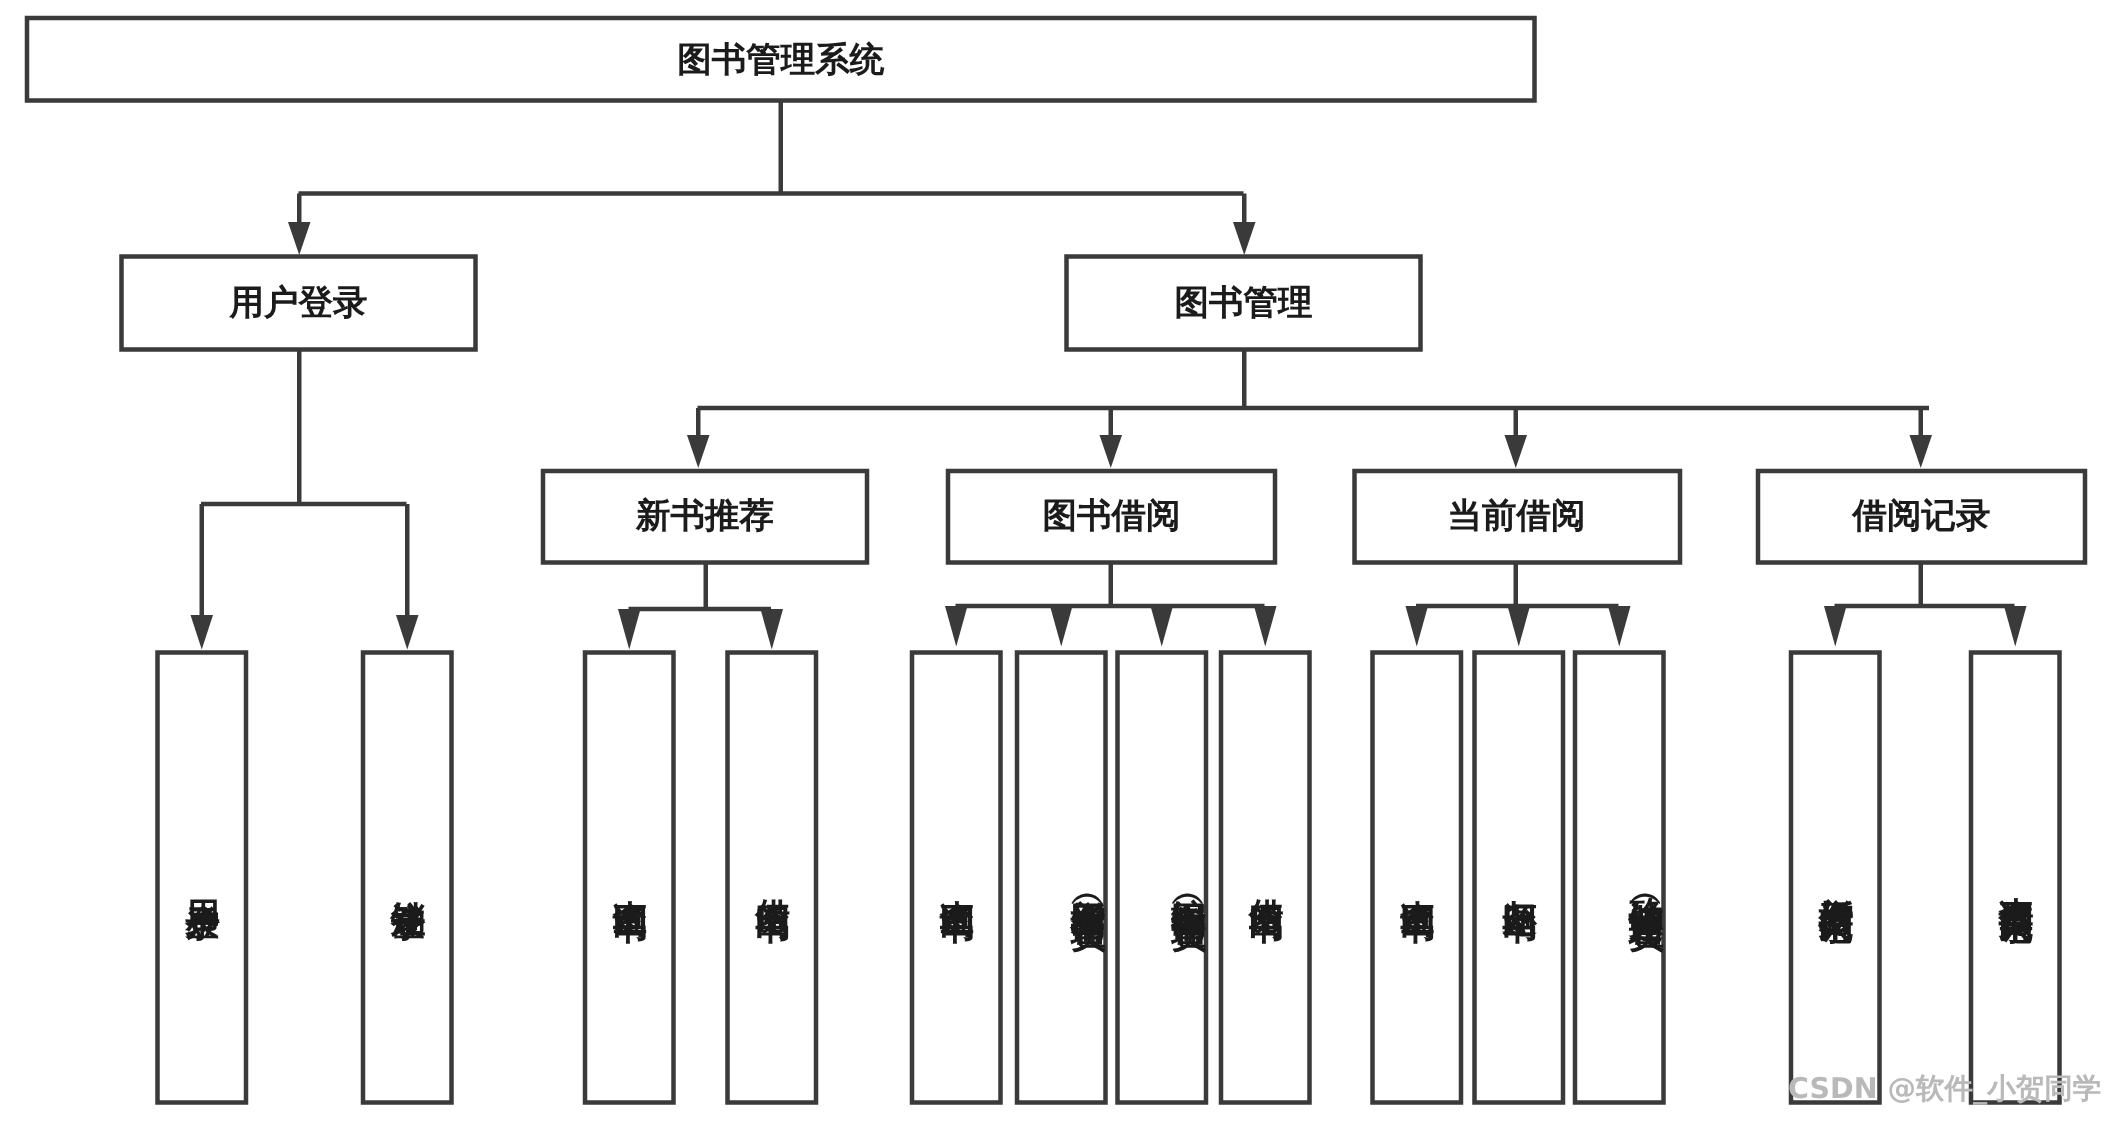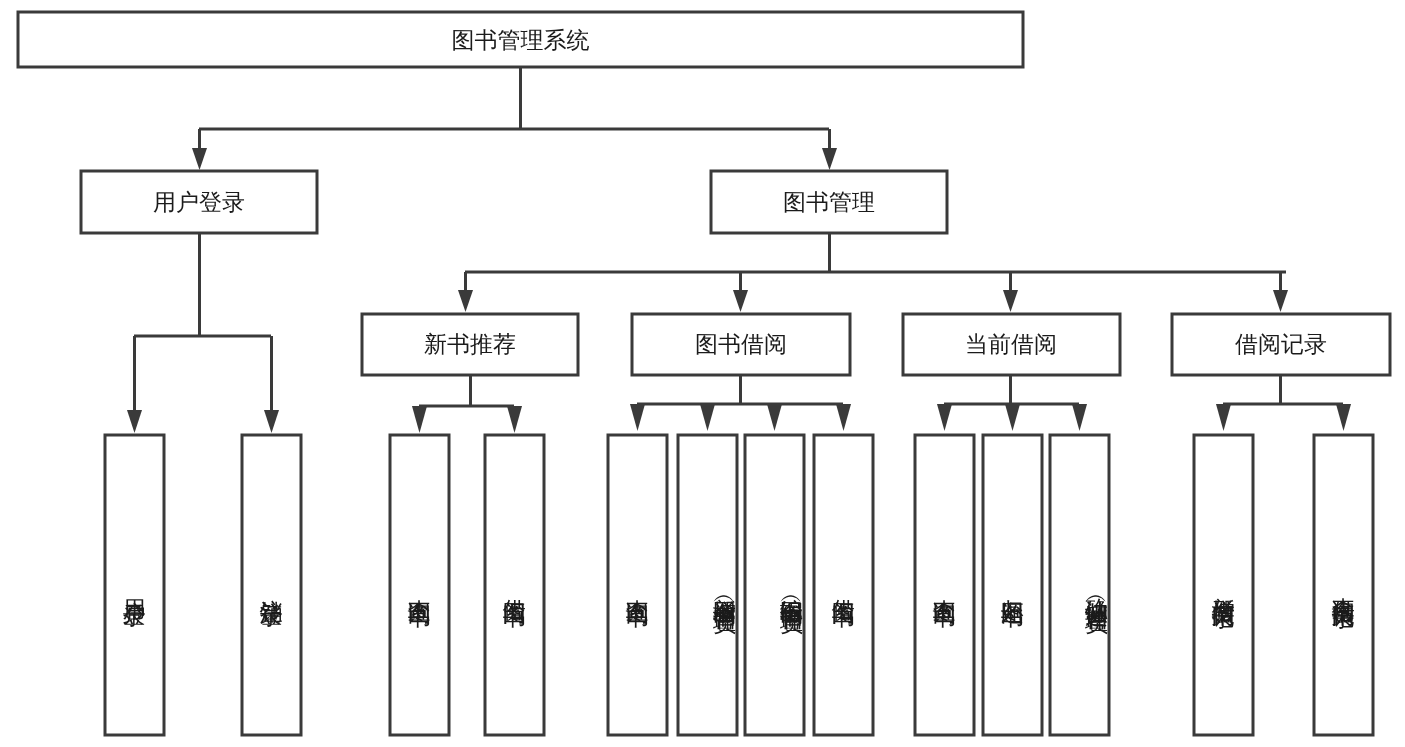--- a/index.html
+++ b/index.html
@@ -13,20 +13,21 @@
     height: 747px;
     font-family: "DejaVu Sans", "Liberation Sans", sans-serif;
     overflow: hidden;
     position: relative;
   }
   #diagram-root {
     position: relative;
     width: 1374px;
     height: 747px;
     background: #ffffff;
+    font-weight: bold;
   }
   svg.diagram-canvas {
     position: absolute;
     left: 0;
     top: 0;
     width: 1405px;
     height: 747px;
   }
   .node-box {
     fill: #ffffff;
@@ -199,14 +200,15 @@
   <div class="node-label-v" style="left: 745px; top: 442px; width: 59px; height: 293px; align-items: flex-start; display: flex; justify-content: center;">编辑图书（管理员）</div>
   <div class="node-label-v" style="left: 814px; top: 435px; width: 59px; height: 300px; display: flex; justify-content: center; align-items: center;">借阅图书</div>
 
   <div class="node-label-v" style="left: 915px; top: 435px; width: 59px; height: 300px; display: flex; justify-content: center; align-items: center;">查询图书</div>
   <div class="node-label-v" style="left: 983px; top: 435px; width: 59px; height: 300px; display: flex; justify-content: center; align-items: center;">归还图书</div>
   <div class="node-label-v" style="left: 1050px; top: 442px; width: 59px; height: 293px; align-items: flex-start; display: flex; justify-content: center;">确认归还（管理员）</div>
 
   <div class="node-label-v" style="left: 1194px; top: 435px; width: 59px; height: 300px; display: flex; justify-content: center; align-items: center;">新增借阅记录</div>
   <div class="node-label-v" style="left: 1314px; top: 435px; width: 59px; height: 300px; display: flex; justify-content: center; align-items: center;">查询借阅记录</div>
 
+  <div class="watermark" style="left:1192px; top:713px;">CSDN @软件_小贺同学</div>
 
 </div>
 
 </body></html>

